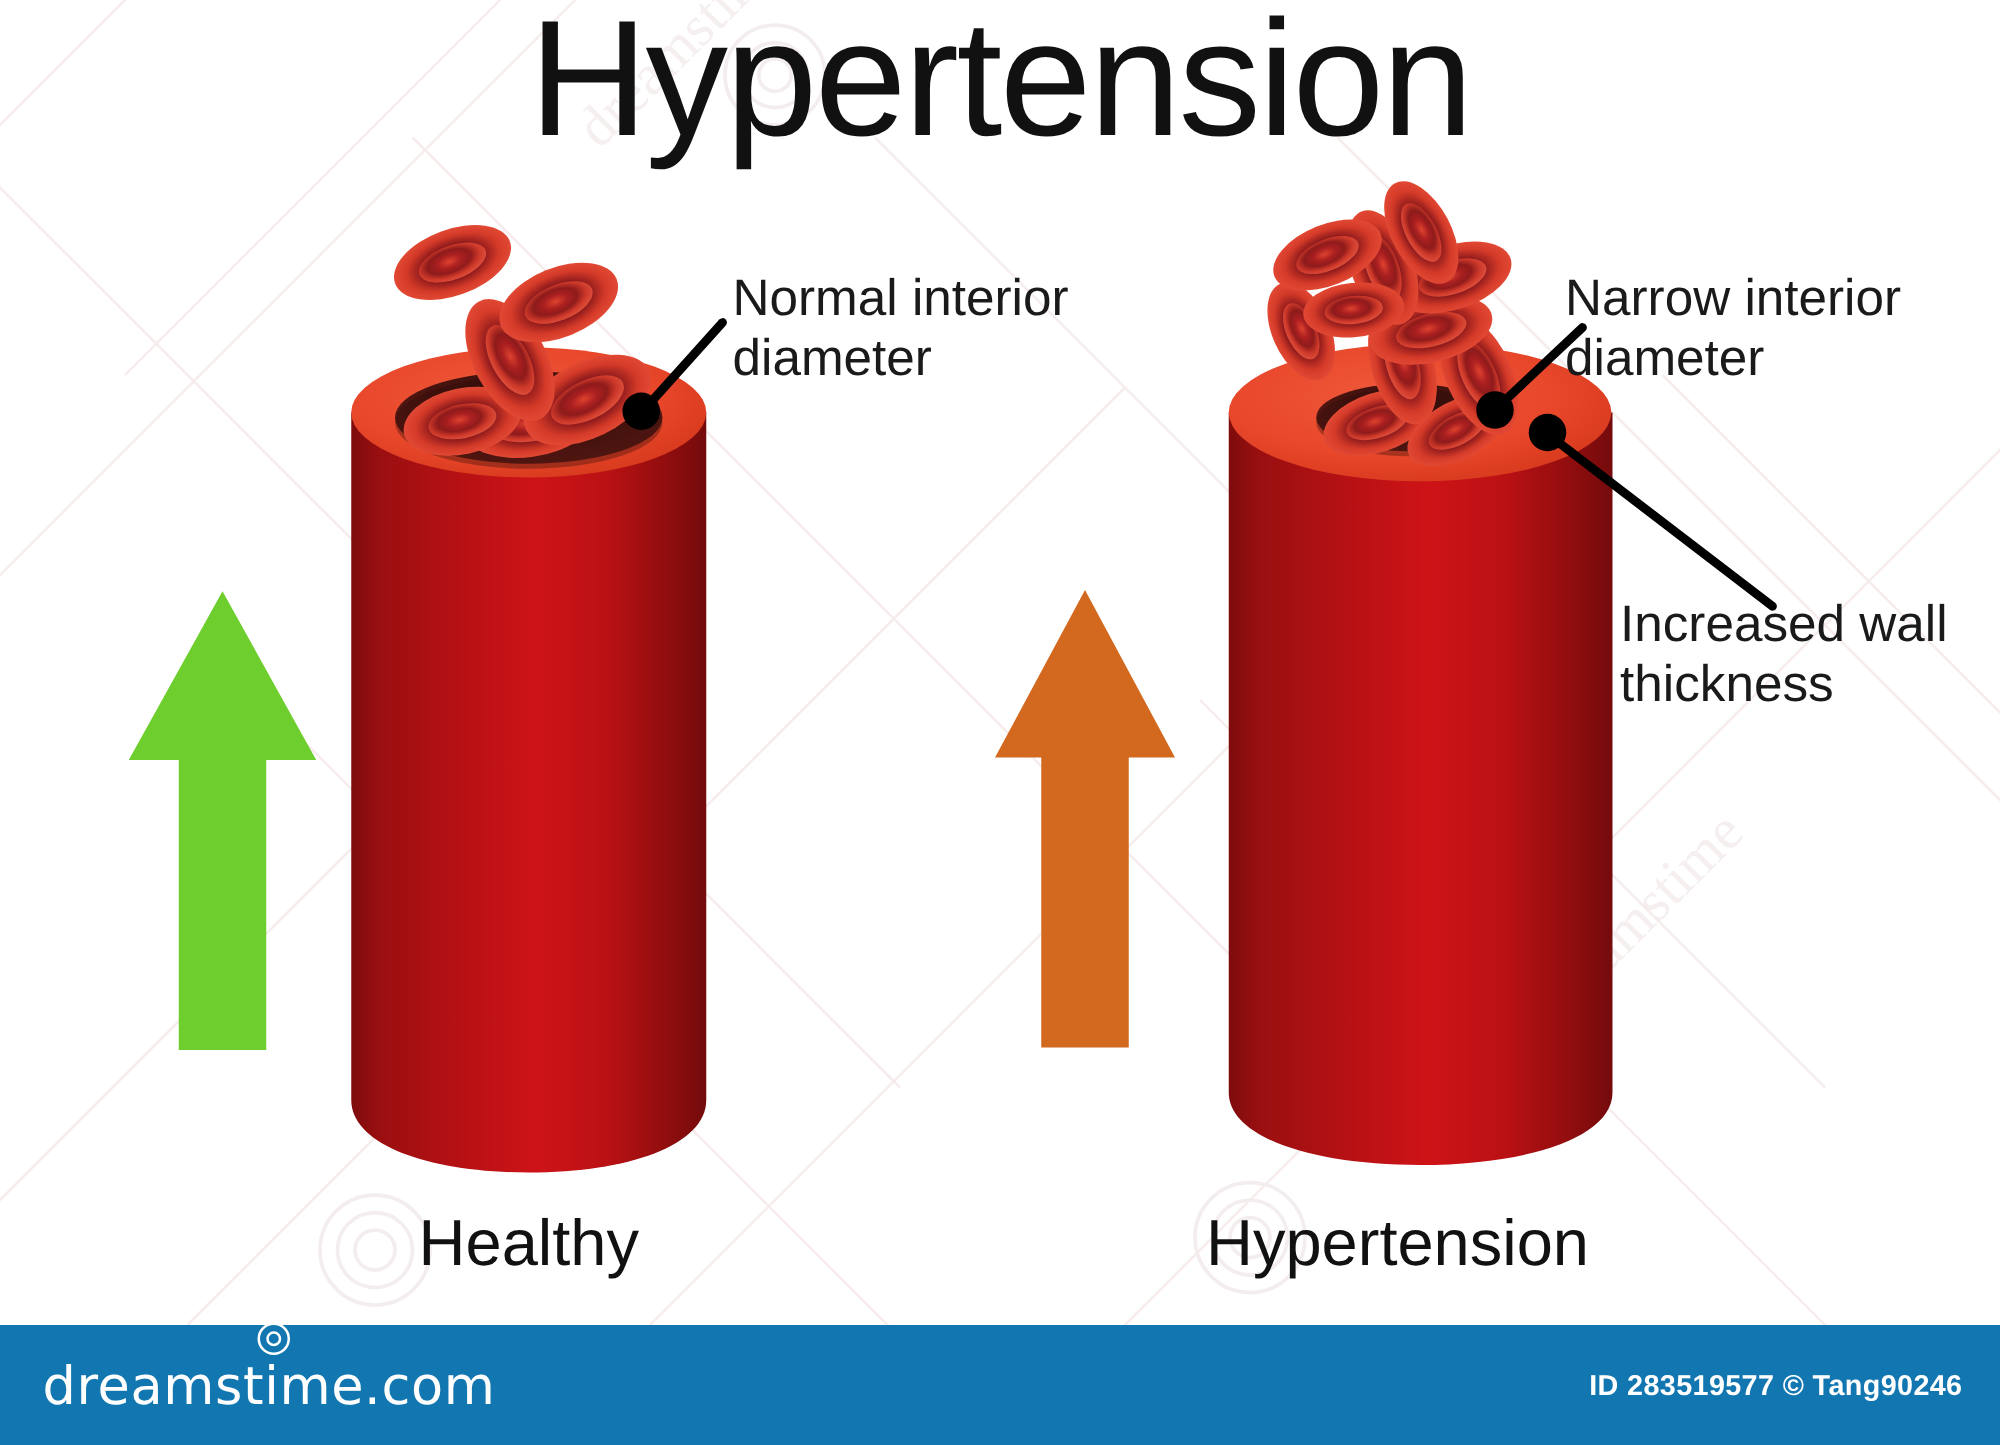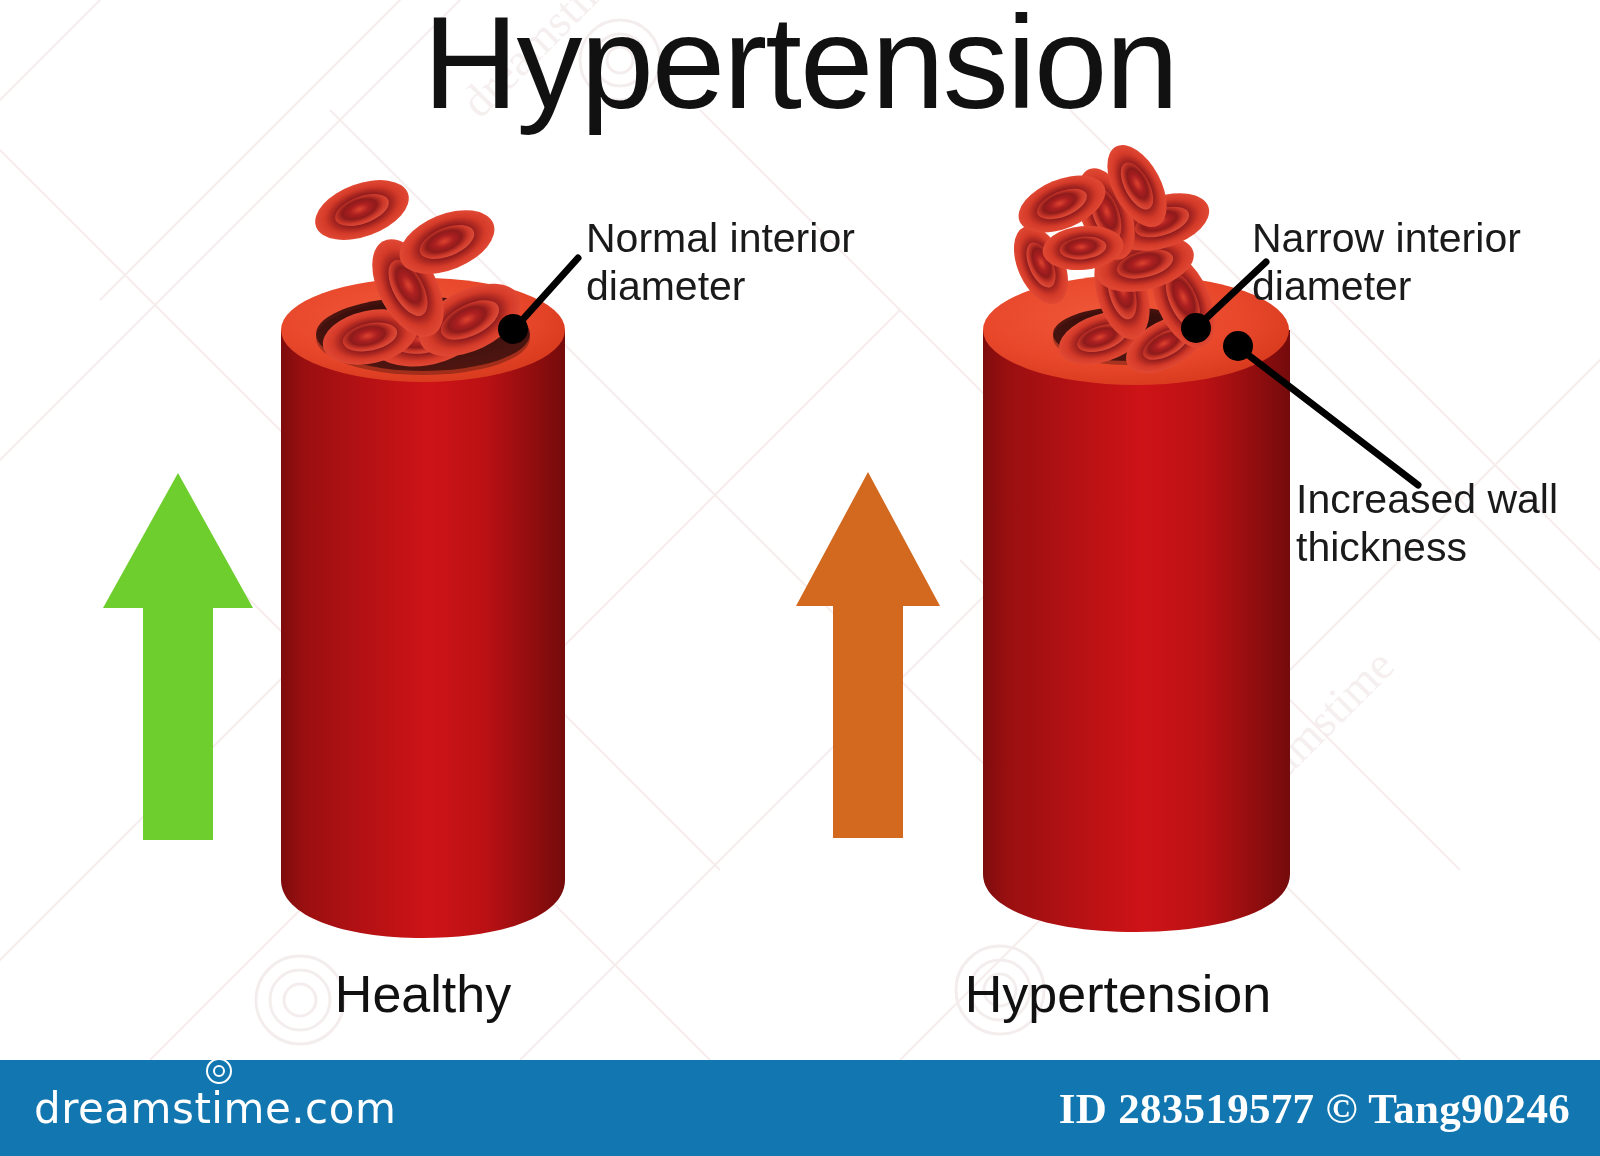--- a/index.html
+++ b/index.html
@@ -106,22 +106,22 @@
     position: absolute;
     left: 5px;
     top: 5px;
     width: 8px;
     height: 8px;
     border: 2px solid #ffffff;
     border-radius: 50%;
   }
   #footer-credit {
     color: #ffffff;
-    font-family: Liberation Serif, serif;
-    font-size: 43px;
+    font-family: Liberation Sans, sans-serif;
+    font-size: 23px;
     font-weight: 700;
     letter-spacing: .3px;
   }
 </style>
 </head>
 <body>
 
 <div id="stage">
 
   <svg id="figure-svg" viewBox="0 0 1600 1156">

